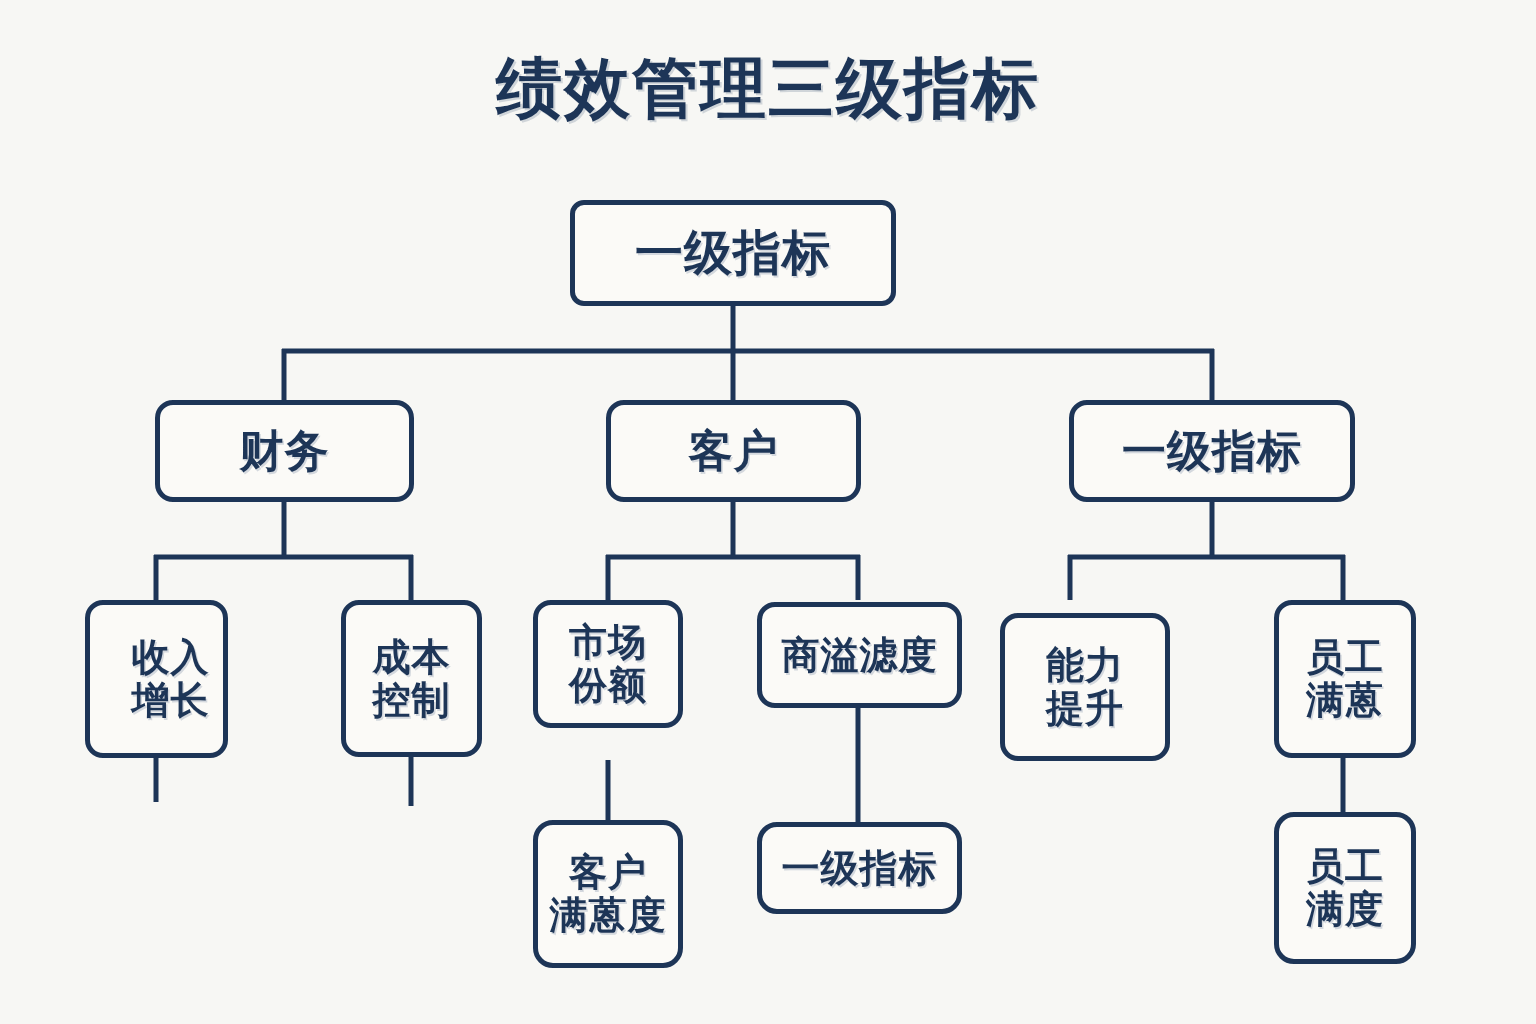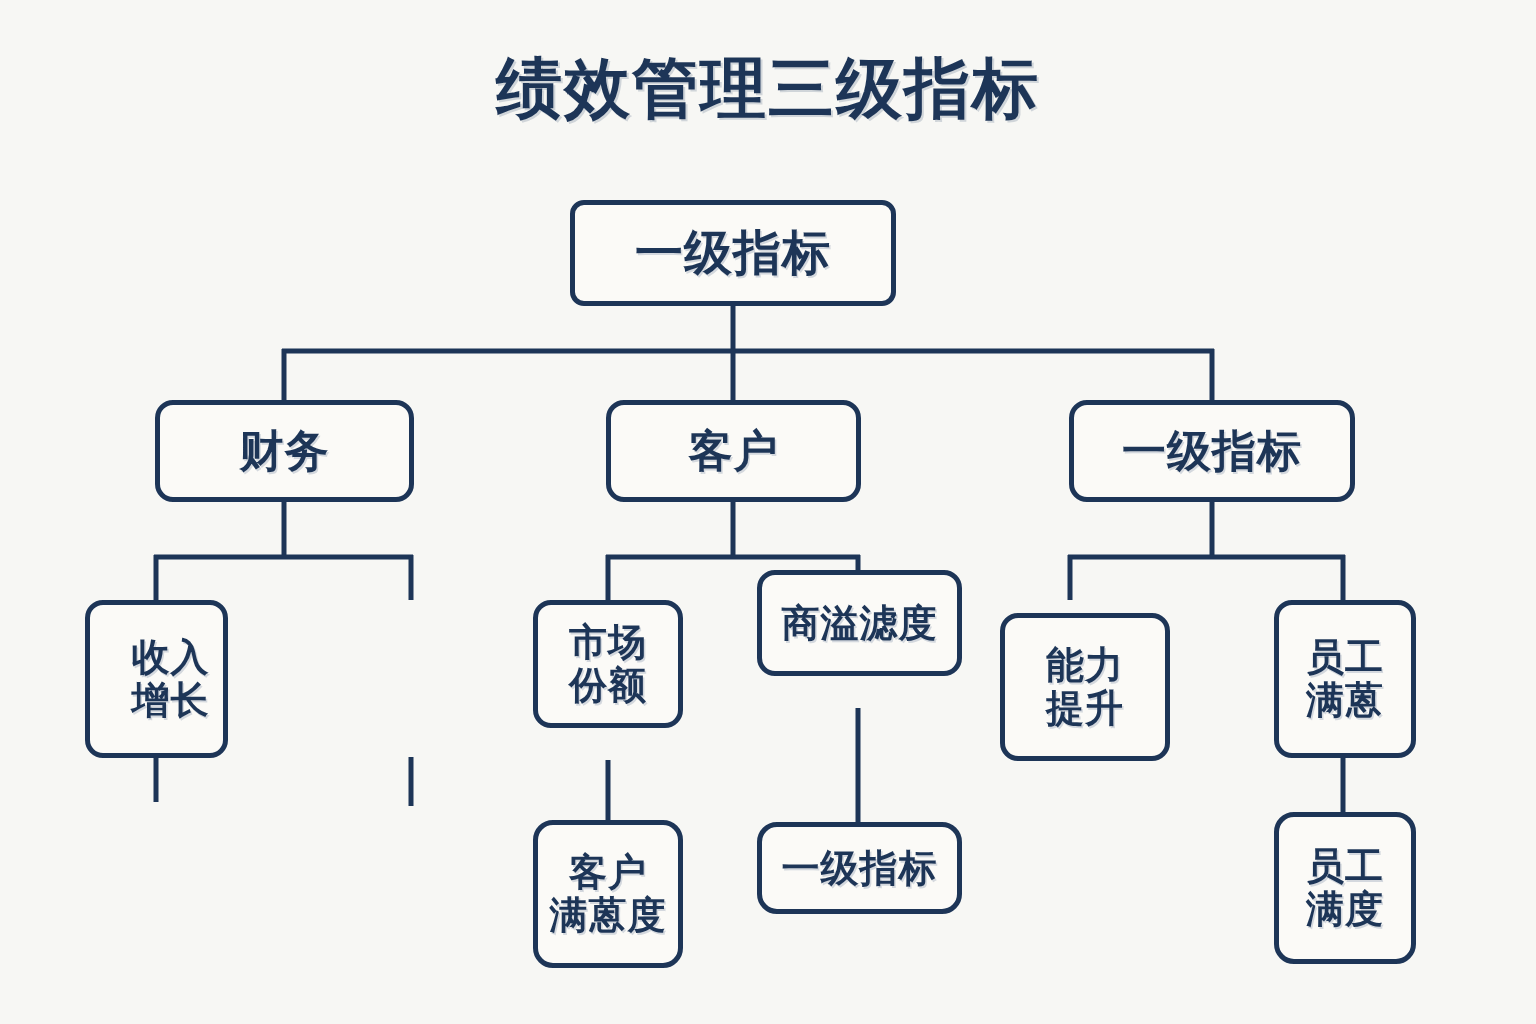--- a/index.html
+++ b/index.html
@@ -98,25 +98,29 @@
     <span class="wrap2">客户</span>
   </div>
   <div class="node lvl2" style="left:1069px;top:400px;width:286px;height:102px;">
     <span class="wrap2">一级指标</span>
   </div>
 
   <div class="node lvl3" style="left:85px;top:600px;width:143px;height:158px;padding-left:28px;">
     <span class="wrap2">收入
 增长</span>
   </div>
+  <div class="node lvl3" style="left:341px;top:600px;width:141px;height:157px;">
+    <span class="wrap2">成本
+控制</span>
+  </div>
   <div class="node lvl3" style="left:533px;top:600px;width:150px;height:128px;">
     <span class="wrap2">市场
 份额</span>
   </div>
-  <div class="node lvl3" style="left:757px;top:570px;width:205px;height:106px;text-align:center;">
+  <div class="node lvl3" style="left:757px;top:602px;width:205px;height:106px;text-align:center;">
     <span class="wrap2">商溢滤度</span>
   </div>
   <div class="node lvl3" style="left:1000px;top:613px;width:170px;height:148px;">
     <span class="wrap2">能力
 提升</span>
   </div>
   <div class="node lvl3" style="left:1274px;top:600px;width:142px;height:158px;">
     <span class="wrap2">员工
 满蒽</span>
   </div>

